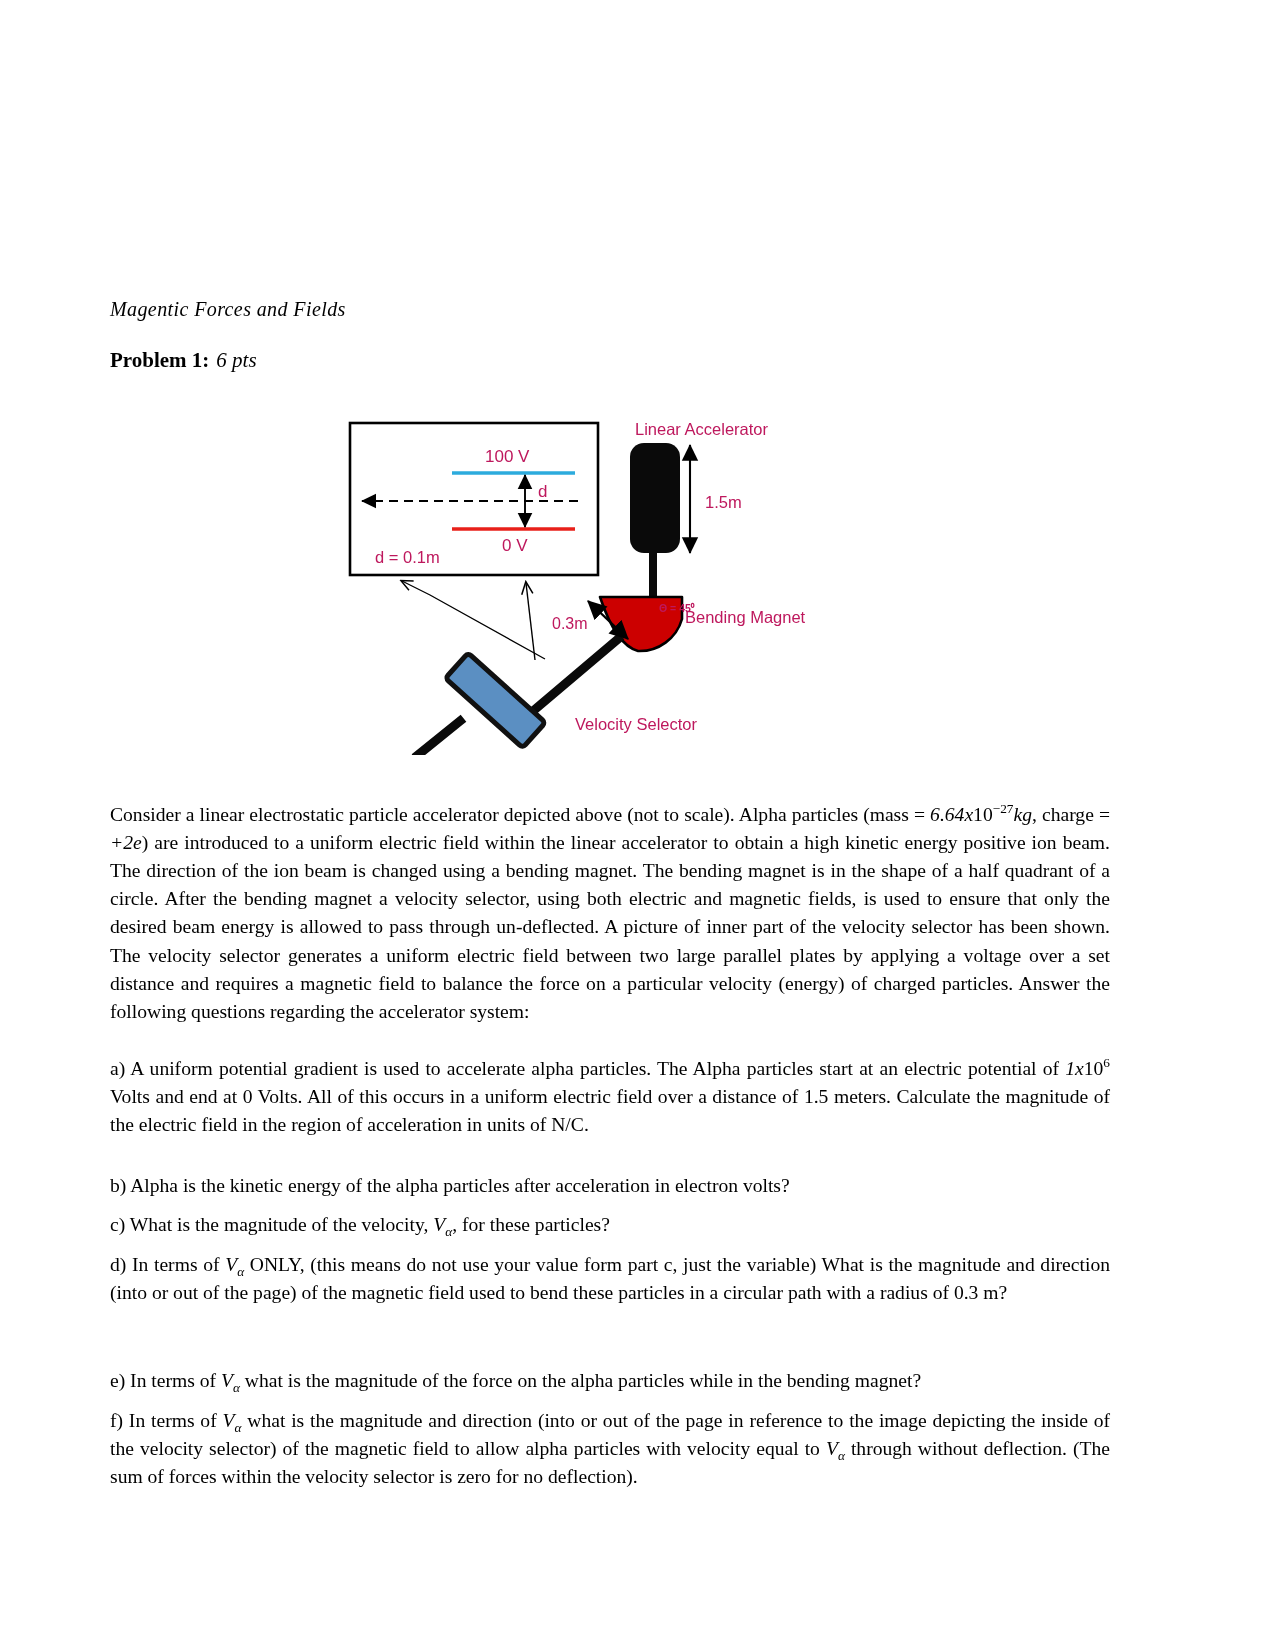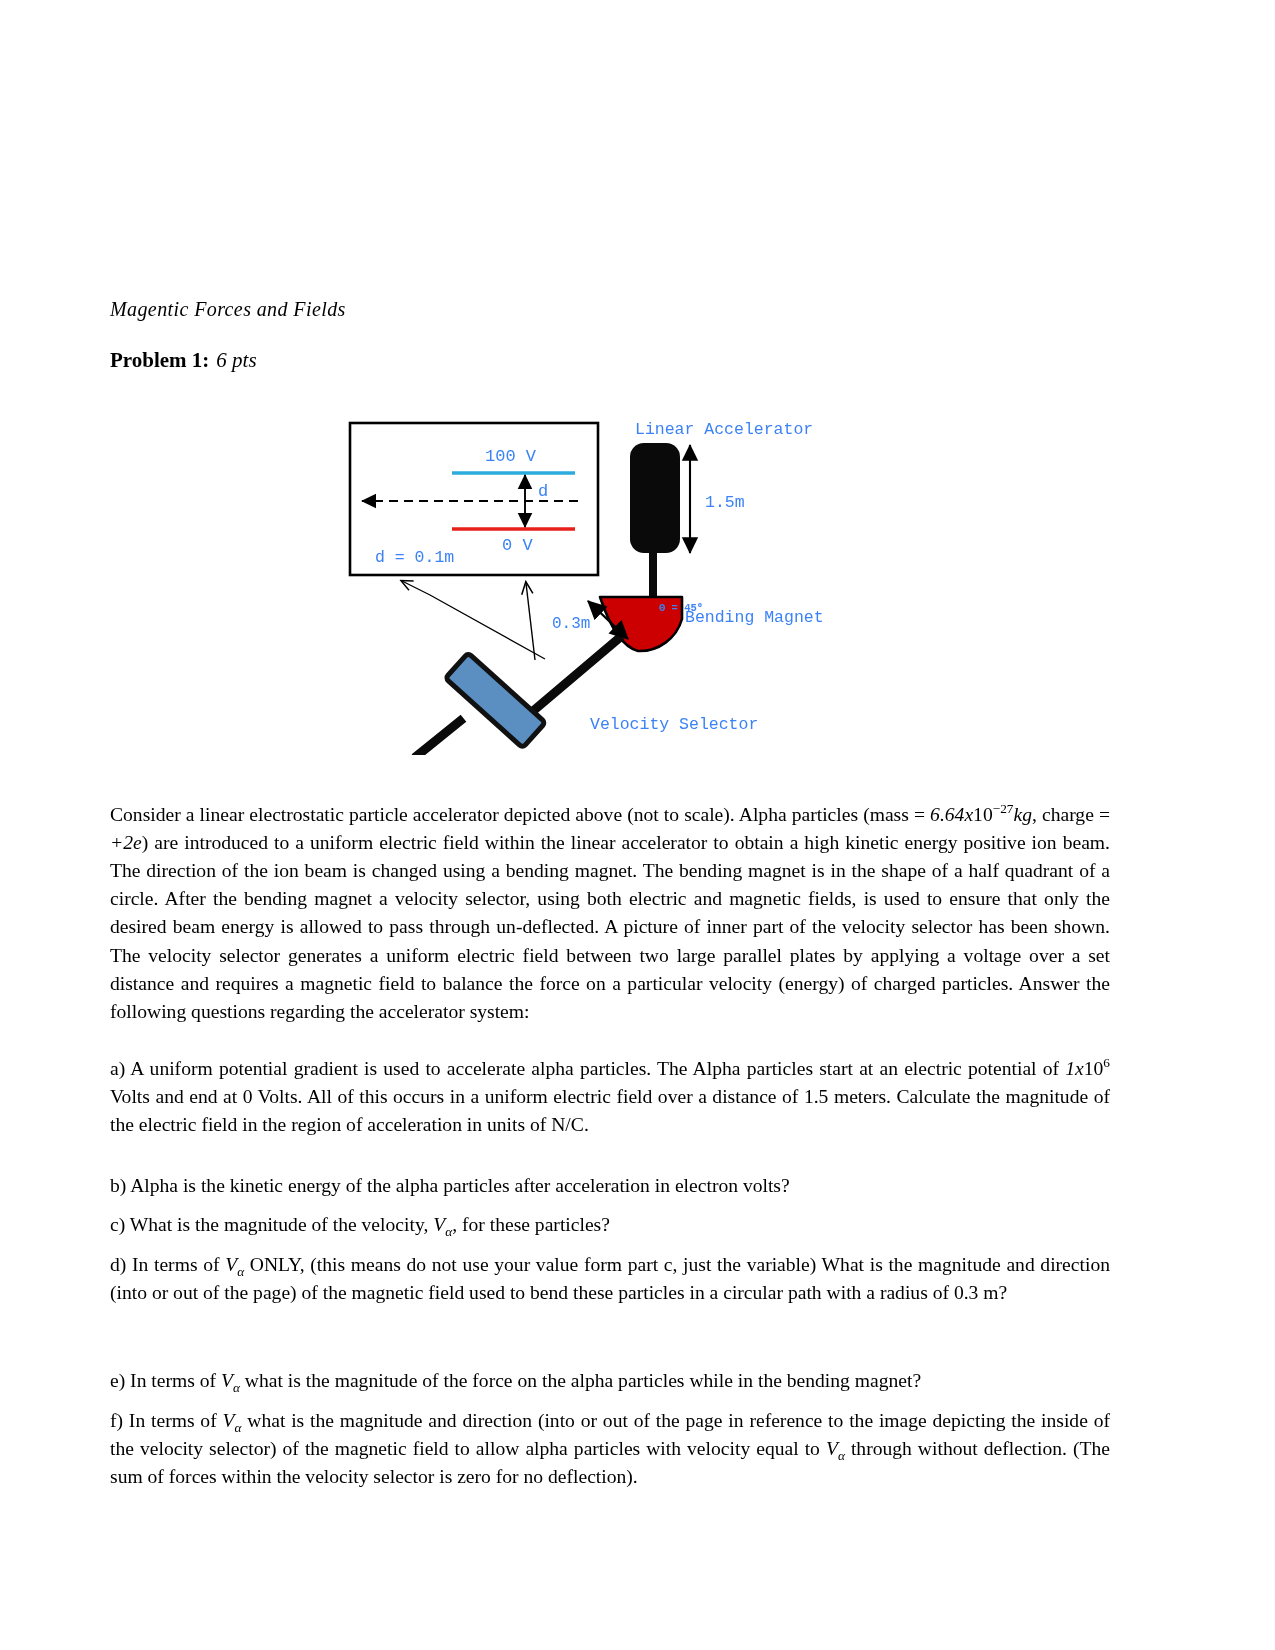--- a/index.html
+++ b/index.html
@@ -51,29 +51,29 @@
     position: absolute;
     left: 330px;
     top: 405px;
     width: 560px;
     height: 350px;
   }
   .figure svg { display: block; }
 
   .fig-label {
     position: absolute;
-    font-family: Liberation Mono, monospace;
-    color: #3b82f6;
+    font-family: Liberation Sans, sans-serif;
+    color: #be185d;
     white-space: nowrap;
   }
 
   .lbl-linac       { left: 305px; top:  15px; font-size: 16.5px; }
   .lbl-15m         { left: 375px; top: 88px;  font-size: 16.5px; }
   .lbl-bending     { left: 355px; top: 203px; font-size: 16.5px; }
-  .lbl-velsel      { left: 245px; top: 310px; font-size: 16.5px; margin-left: 15px; }
+  .lbl-velsel      { left: 245px; top: 310px; font-size: 16.5px; }
   .lbl-03m         { left: 222px; top: 210px; font-size: 16px; }
   .lbl-100v        { left: 155px; top:  42px; font-size: 17px; }
   .lbl-0v          { left: 172px; top: 131px; font-size: 17px; }
   .lbl-d           { left: 208px; top:  77px; font-size: 17px; }
   .lbl-dval        { left:  45px; top: 143px; font-size: 16.5px; }
   .lbl-theta       { left: 293px; top: 196px; font-size: 10.5px; font-weight: bold; margin-left: 36px; }
 
   
   .body-text {
     position: absolute;

